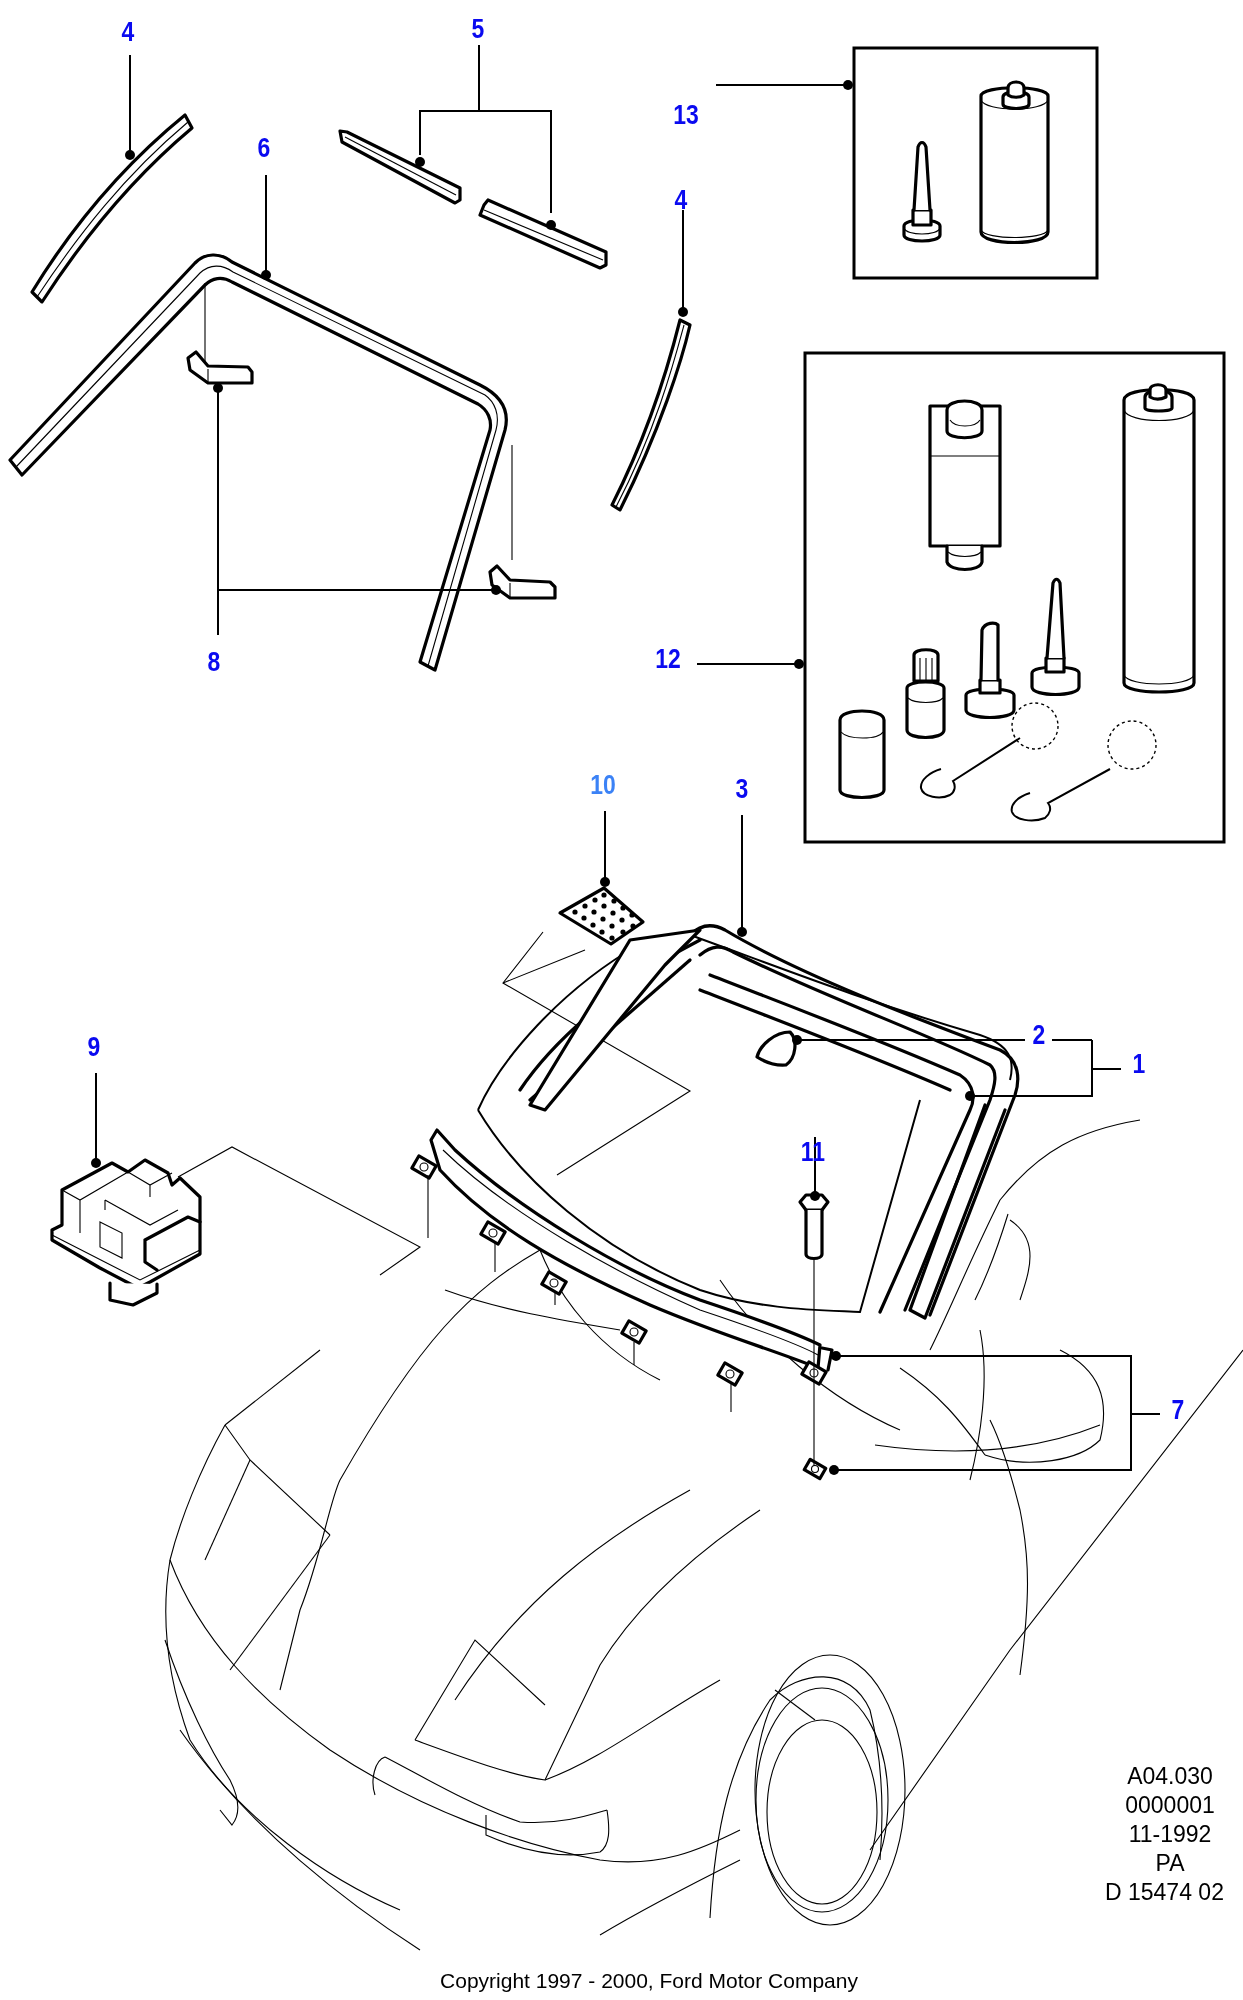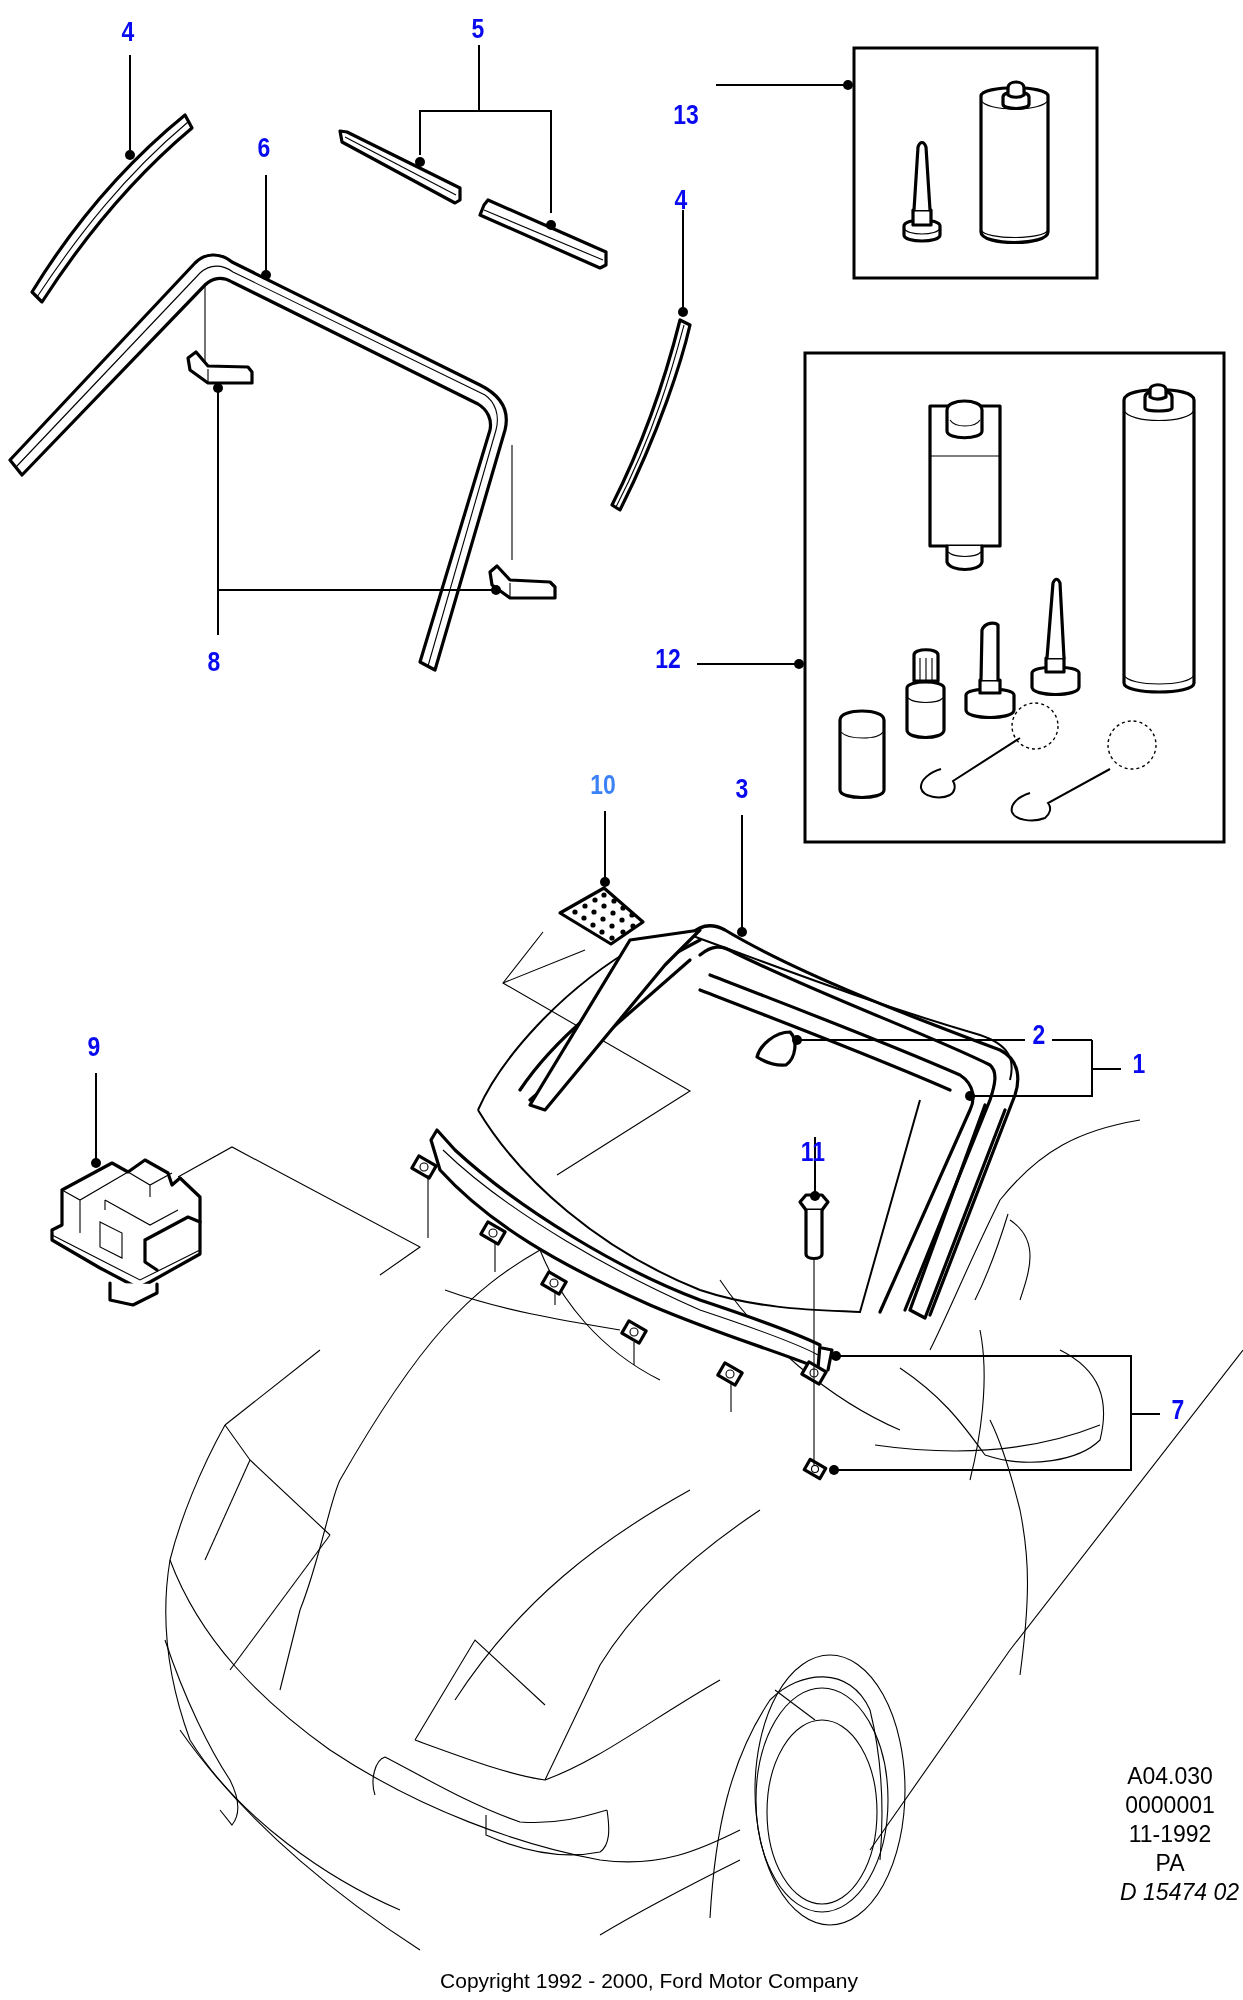--- a/index.html
+++ b/index.html
@@ -2,21 +2,21 @@
 <html><head>
 <meta charset="utf-8">
 <style>
   html,body{margin:0;padding:0;background:#ffffff;}
   body{width:1243px;height:2000px;position:relative;overflow:hidden;font-family:"Liberation Sans",sans-serif;}
   #diagram{position:absolute;left:0;top:0;width:1243px;height:2000px;}
   .callout{position:absolute;transform:translate(-50%,-50%);font-family:"Liberation Sans",sans-serif;font-weight:bold;font-size:27px;color:#0a0af0;letter-spacing:0px;transform-origin:center;cursor:pointer;white-space:nowrap;line-height:1;}
   .callout span{display:inline-block;transform:scaleX(0.85);}
   .ref-block{position:absolute;left:1105px;top:1762px;width:130px;text-align:center;font-family:"Liberation Sans",sans-serif;font-size:23px;line-height:29px;color:#000;}
   .ref-block div{white-space:nowrap;}
-  .ref-block .r{text-align:right;margin-right:-4px;font-style:italic;}
+  .ref-block .r{text-align:left;margin-right:-4px;}
   .copyright{position:absolute;left:0;width:1243px;top:1969px;text-align:center;font-family:"Liberation Sans",sans-serif;font-size:21px;color:#000;padding-left:55px;box-sizing:border-box;}
   svg .thick{stroke:#000;stroke-width:3.2;fill:#fff;stroke-linejoin:round;stroke-linecap:round;}
   svg .thickn{stroke:#000;stroke-width:3.2;fill:none;stroke-linejoin:round;stroke-linecap:round;}
   svg .med{stroke:#000;stroke-width:2;fill:none;}
   svg .thin{stroke:#000;stroke-width:1.1;fill:none;}
   svg .lead{stroke:#000;stroke-width:2;fill:none;}
   svg .dot{fill:#000;}
 </style>
 </head>
 <body>
@@ -332,13 +332,13 @@
 <div class="callout" style="left: 686px; top: 80px; color: rgb(10, 10, 240); margin-top: 35px;"><span>13</span></div>
 
 <div class="ref-block">
   <div>A04.030</div>
   <div>0000001</div>
   <div>11-1992</div>
   <div>PA</div>
   <div class="r">D 15474 02</div>
 </div>
 
-<div class="copyright">Copyright 1992 - 2000, Ford Motor Company</div>
+<div class="copyright">Copyright 1997 - 2000, Ford Motor Company</div>
 
 </body></html>

